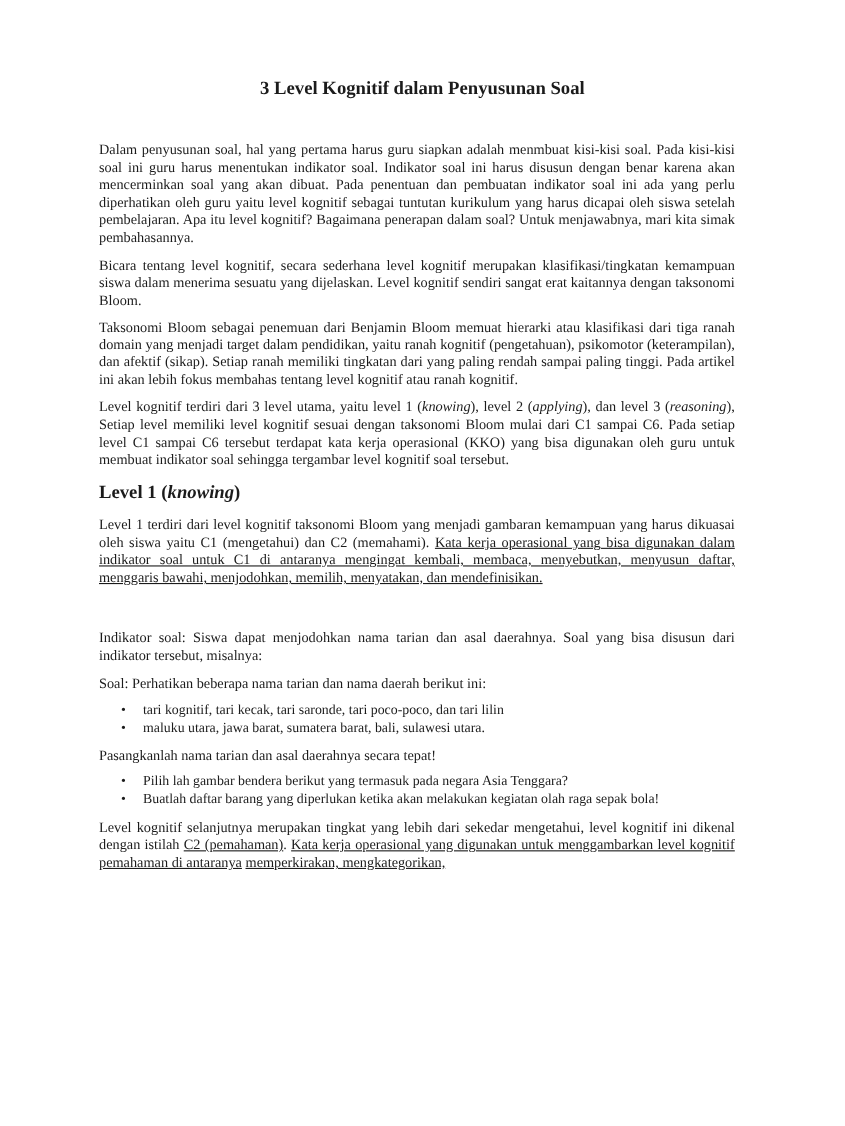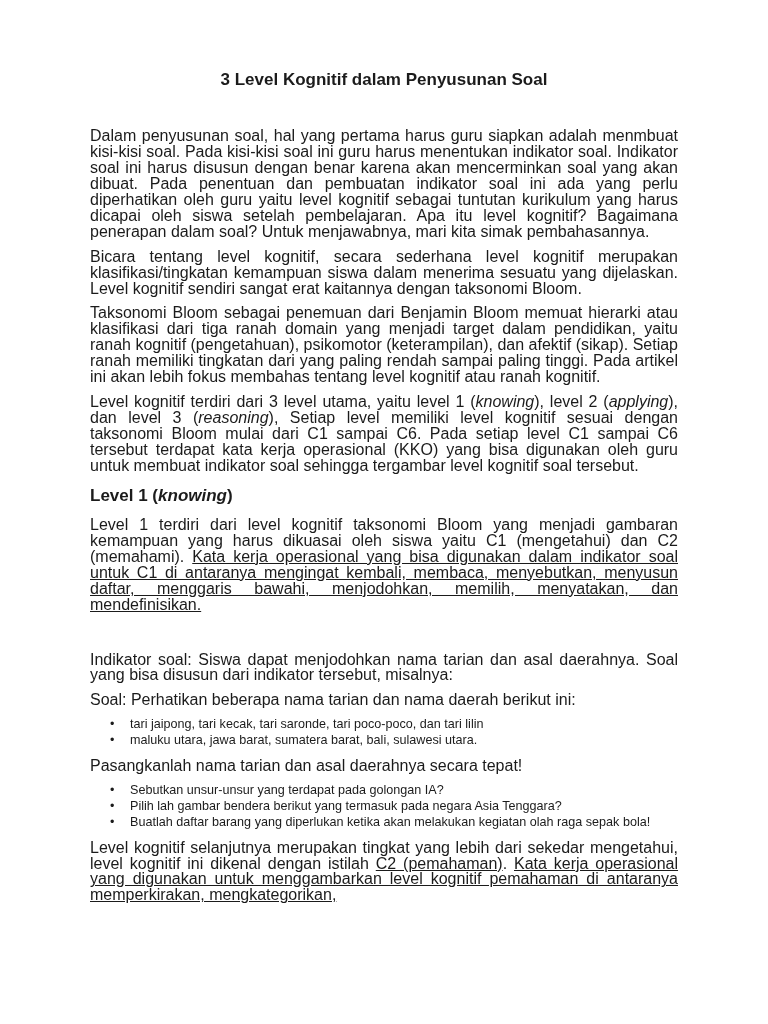--- a/index.html
+++ b/index.html
@@ -11,42 +11,42 @@
     width: 768px;
     height: 1024px;
     overflow: hidden;
   }
   .doc-page {
     box-sizing: border-box;
     width: 768px;
     height: 1024px;
     padding: 70px 90px 0 90px;
     background: #ffffff;
-    font-family: Liberation Sans, sans-serif;
+    font-family: Liberation Serif, serif;
     color: #1b1b1b;
     overflow: hidden;
   }
   h1.blk-title {
     font-size: 17px;
     font-weight: bold;
     text-align: center;
     margin: 0 0 38px 0;
     line-height: 1.2;
   }
   h2.blk-heading {
     font-size: 17px;
     font-weight: bold;
     margin: 12px 0 12px 0;
     line-height: 1.15;
   }
   p.blk-paragraph {
-    font-size: 16px;
+    font-size: 13px;
     line-height: 15.9px;
     text-align: justify;
-    margin: 0 0 9px 0;
+    margin: 0 10px 9px 0;
   }
   div.blk-spacer {
     height: 30px;
   }
   ul.blk-bullets {
     list-style: none;
     margin: 0 0 9px 0;
     padding: 0 0 0 40px;
     font-size: 12.6px;
     line-height: 15.9px;
@@ -72,23 +72,22 @@
     <p class="blk-paragraph"><span>Dalam penyusunan soal, hal yang pertama harus guru siapkan adalah menmbuat kisi-kisi soal. Pada kisi-kisi soal ini guru harus menentukan indikator soal. Indikator soal ini harus disusun dengan benar karena akan mencerminkan soal yang akan dibuat. Pada penentuan dan pembuatan indikator soal ini ada yang perlu diperhatikan oleh guru yaitu level kognitif sebagai tuntutan kurikulum yang harus dicapai oleh siswa setelah pembelajaran. Apa itu level kognitif? Bagaimana penerapan dalam soal? Untuk menjawabnya, mari kita simak pembahasannya.</span></p>
     <p class="blk-paragraph"><span>Bicara tentang level kognitif, secara sederhana level kognitif merupakan klasifikasi/tingkatan kemampuan siswa dalam menerima sesuatu yang dijelaskan. Level kognitif sendiri sangat erat kaitannya dengan taksonomi Bloom.</span></p>
     <p class="blk-paragraph"><span>Taksonomi Bloom sebagai penemuan dari Benjamin Bloom memuat hierarki atau klasifikasi dari tiga ranah domain yang menjadi target dalam pendidikan, yaitu ranah kognitif (pengetahuan), psikomotor (keterampilan), dan afektif (sikap). Setiap ranah memiliki tingkatan dari yang paling rendah sampai paling tinggi. Pada artikel ini akan lebih fokus membahas tentang level kognitif atau ranah kognitif.</span></p>
     <p class="blk-paragraph"><span>Level kognitif terdiri dari 3 level utama, yaitu level 1 (</span><span class="it">knowing</span><span>), level 2 (</span><span class="it">applying</span><span>), dan level 3 (</span><span class="it">reasoning</span><span>), Setiap level memiliki level kognitif sesuai dengan taksonomi Bloom mulai dari C1 sampai C6. Pada setiap level C1 sampai C6 tersebut terdapat kata kerja operasional (KKO) yang bisa digunakan oleh guru untuk membuat indikator soal sehingga tergambar level kognitif soal tersebut.</span></p>
     <h2 class="blk-heading"><span>Level 1 (</span><span class="it">knowing</span><span>)</span></h2>
     <p class="blk-paragraph"><span>Level 1 terdiri dari level kognitif taksonomi Bloom yang menjadi gambaran kemampuan yang harus dikuasai oleh siswa yaitu C1 (mengetahui) dan C2 (memahami). </span><span class="un">Kata kerja operasional yang bisa digunakan dalam indikator soal untuk C1 di antaranya mengingat kembali, membaca, menyebutkan, menyusun daftar, menggaris bawahi, menjodohkan, memilih, menyatakan, dan mendefinisikan.</span></p>
     <div class="blk-spacer"></div>
     <p class="blk-paragraph"><span>Indikator soal: Siswa dapat menjodohkan nama tarian dan asal daerahnya. Soal yang bisa disusun dari indikator tersebut, misalnya:</span></p>
     <p class="blk-paragraph"><span>Soal: Perhatikan beberapa nama tarian dan nama daerah berikut ini:</span></p>
     <ul class="blk-bullets">
-      <li><span>tari jaipong, tari kecak, tari saronde, tari poco-poco, dan tari lilin</span></li>
+      <li><span>tari kognitif, tari kecak, tari saronde, tari poco-poco, dan tari lilin</span></li>
       <li><span>maluku utara, jawa barat, sumatera barat, bali, sulawesi utara.</span></li>
     </ul>
     <p class="blk-paragraph"><span>Pasangkanlah nama tarian dan asal daerahnya secara tepat!</span></p>
     <ul class="blk-bullets">
-      <li><span>Sebutkan unsur-unsur yang terdapat pada golongan IA?</span></li>
       <li><span>Pilih lah gambar bendera berikut yang termasuk pada negara Asia Tenggara?</span></li>
       <li><span>Buatlah daftar barang yang diperlukan ketika akan melakukan kegiatan olah raga sepak bola!</span></li>
     </ul>
     <p class="blk-paragraph"><span>Level kognitif selanjutnya merupakan tingkat yang lebih dari sekedar mengetahui, level kognitif ini dikenal dengan istilah </span><span class="un">C2 (pemahaman)</span><span>. </span><span class="un">Kata kerja operasional yang digunakan untuk menggambarkan level kognitif pemahaman di antaranya</span><span> </span><span class="un">memperkirakan, mengkategorikan,</span></p>
   </main>
 
 </body></html>

